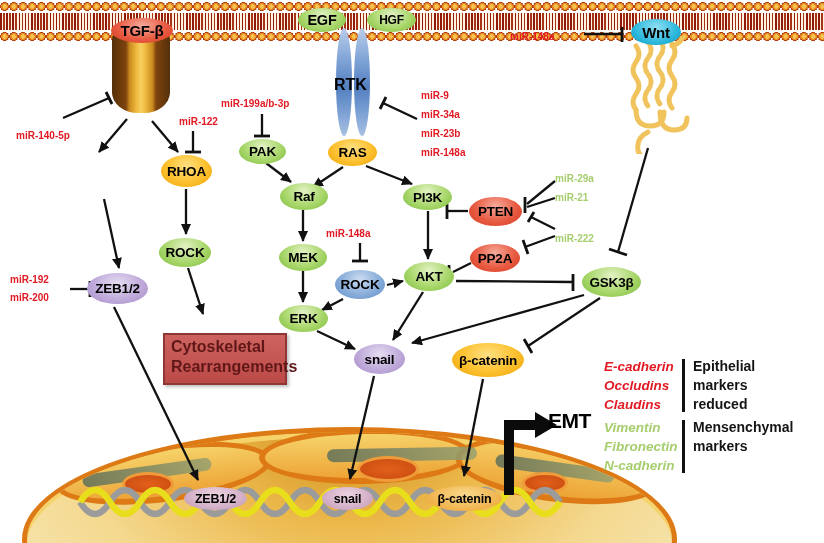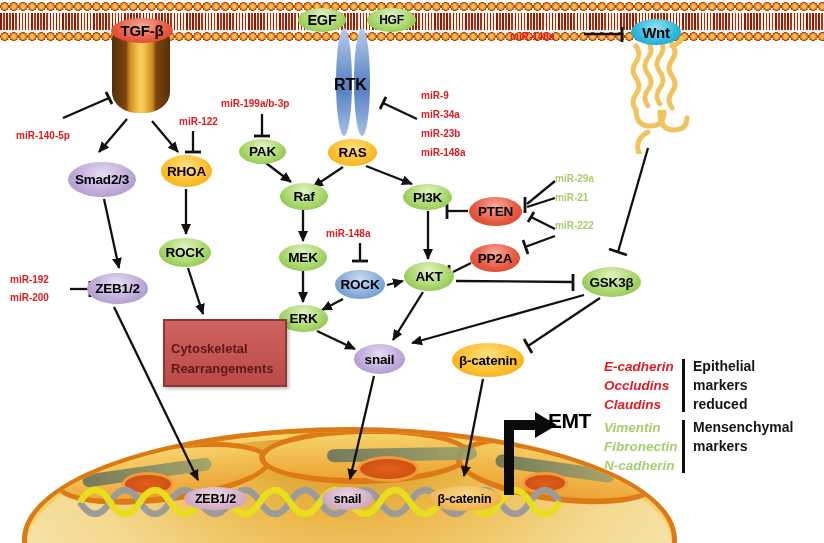--- a/index.html
+++ b/index.html
@@ -28,23 +28,23 @@
   .r{background:radial-gradient(ellipse at 50% 32%,#f6ab9d 0%,#e85b42 55%,#d43922 100%);}
   .b{background:radial-gradient(ellipse at 50% 32%,#ccdcf1 0%,#88add9 55%,#5f8fc7 100%);}
   .c{background:radial-gradient(ellipse at 50% 32%,#90e0f2 0%,#2cb7dc 60%,#0d9cc4 100%);}
   .pk{background:radial-gradient(ellipse at 50% 35%,#ecd4e0 0%,#d4b0c8 60%,#c098b4 100%);}
   
   .mr{position:absolute;color:#e11a24;font-weight:700;font-size:10px;line-height:19px;
       z-index:3;white-space:nowrap;}
   .mg{color:#a6ce6e;}
   .plain{position:absolute;color:#000;font-weight:700;z-index:3;white-space:nowrap;}
   
-  .cybox{position:absolute;left:163px;top:319px;width:114px;height:46px;z-index:3;
+  .cybox{position:absolute;left:163px;top:333px;width:114px;height:46px;z-index:3;
     background:linear-gradient(180deg,#cd6360,#bc4a47);border:2px solid #8e3734;
-    color:#5f1717;font-weight:700;font-size:13px;line-height:20px;padding:18px 0 0 6px;
+    color:#5f1717;font-weight:700;font-size:16px;line-height:20px;padding:2px 0 0 6px;
     box-shadow:2px 2px 3px rgba(0,0,0,.25);}
   
   .nucleus{position:absolute;left:22px;top:427px;width:645px;height:215px;z-index:1;
     border-radius:50%;border:5px solid #dd7a16;overflow:hidden;
     background:radial-gradient(ellipse at 50% 0%,#cf8c1d 0%,#ecb84a 30%,#f4d88e 60%,#f7ecc0 100%);
     box-shadow:inset 0 5px 0 #f6d36a;}
   .fold{position:absolute;border:6px solid #dd7a16;border-radius:50%;
     background:linear-gradient(180deg,#f6d36a,#eda335);}
   .gband{position:absolute;height:13px;border-radius:10px;opacity:.85;
     background:linear-gradient(90deg,#5f6f5a,#98a06e);}
@@ -173,21 +173,20 @@
       <polygon points="535,412 535,438 557,425" fill="#0b0b0b"></polygon>
     </g>
   </svg>
 
   <div class="nd r" style="left:111px;top:18px;width:62px;height:25px;font-size:15px;">TGF-β</div>
   <div class="nd g" style="left:298px;top:8px;width:48px;height:24px;font-size:14.5px;">EGF</div>
   <div class="nd g" style="left:367px;top:8px;width:49px;height:24px;font-size:12px;">HGF</div>
   <div class="plain" style="left:334px;top:76px;font-size:16px;">RTK</div>
   <div class="nd c" style="left:631px;top:19px;width:50px;height:26px;font-size:15px;">Wnt</div>
 
-  <div class="nd p" style="left:68px;top:162px;width:68px;height:35px;">Smad2/3</div>
   <div class="nd y" style="left:161px;top:155px;width:51px;height:32px;">RHOA</div>
   <div class="nd g" style="left:159px;top:238px;width:52px;height:29px;">ROCK</div>
   <div class="nd p" style="left:87px;top:273px;width:61px;height:31px;">ZEB1/2</div>
   <div class="nd g" style="left:239px;top:139px;width:47px;height:25px;">PAK</div>
   <div class="nd y" style="left:328px;top:139px;width:49px;height:27px;">RAS</div>
   <div class="nd g" style="left:280px;top:183px;width:48px;height:27px;">Raf</div>
   <div class="nd g" style="left:279px;top:244px;width:48px;height:27px;">MEK</div>
   <div class="nd g" style="left:279px;top:305px;width:49px;height:27px;">ERK</div>
   <div class="nd g" style="left:403px;top:184px;width:49px;height:26px;">PI3K</div>
   <div class="nd b" style="left:335px;top:270px;width:50px;height:29px;">ROCK</div>
@@ -211,21 +210,21 @@
   <div class="mr" style="left:326px;top:224px;">miR-148a</div>
   <div class="mr" style="left:10px;top:271px;line-height:17.5px;">
     <div>miR-192</div>
     <div>miR-200</div>
   </div>
 
   <div class="mr mg" style="left:555px;top:169px;">
     <div>miR-29a</div>
     <div>miR-21</div>
   </div>
-  <div class="mr mg" style="left:555px;top:216px;">miR-222</div>
+  <div class="mr mg" style="left:555px;top:229px;">miR-222</div>
 
   <div class="cybox">
     <div>Cytoskeletal</div>
     <div>Rearrangements</div>
   </div>
 
   <div class="nd pk" style="left:184px;top:487px;width:63px;height:23px;font-size:12.5px;">ZEB1/2</div>
   <div class="nd pk" style="left:322px;top:487px;width:51px;height:23px;font-size:12.5px;">snail</div>
   <div class="nd" style="left:427px;top:486px;width:75px;height:25px;font-size:12.5px;background:radial-gradient(ellipse at 50% 35%,#f8d98e 0%,#f0b24a 70%,#e89a2e 100%);">β-catenin</div>
 

